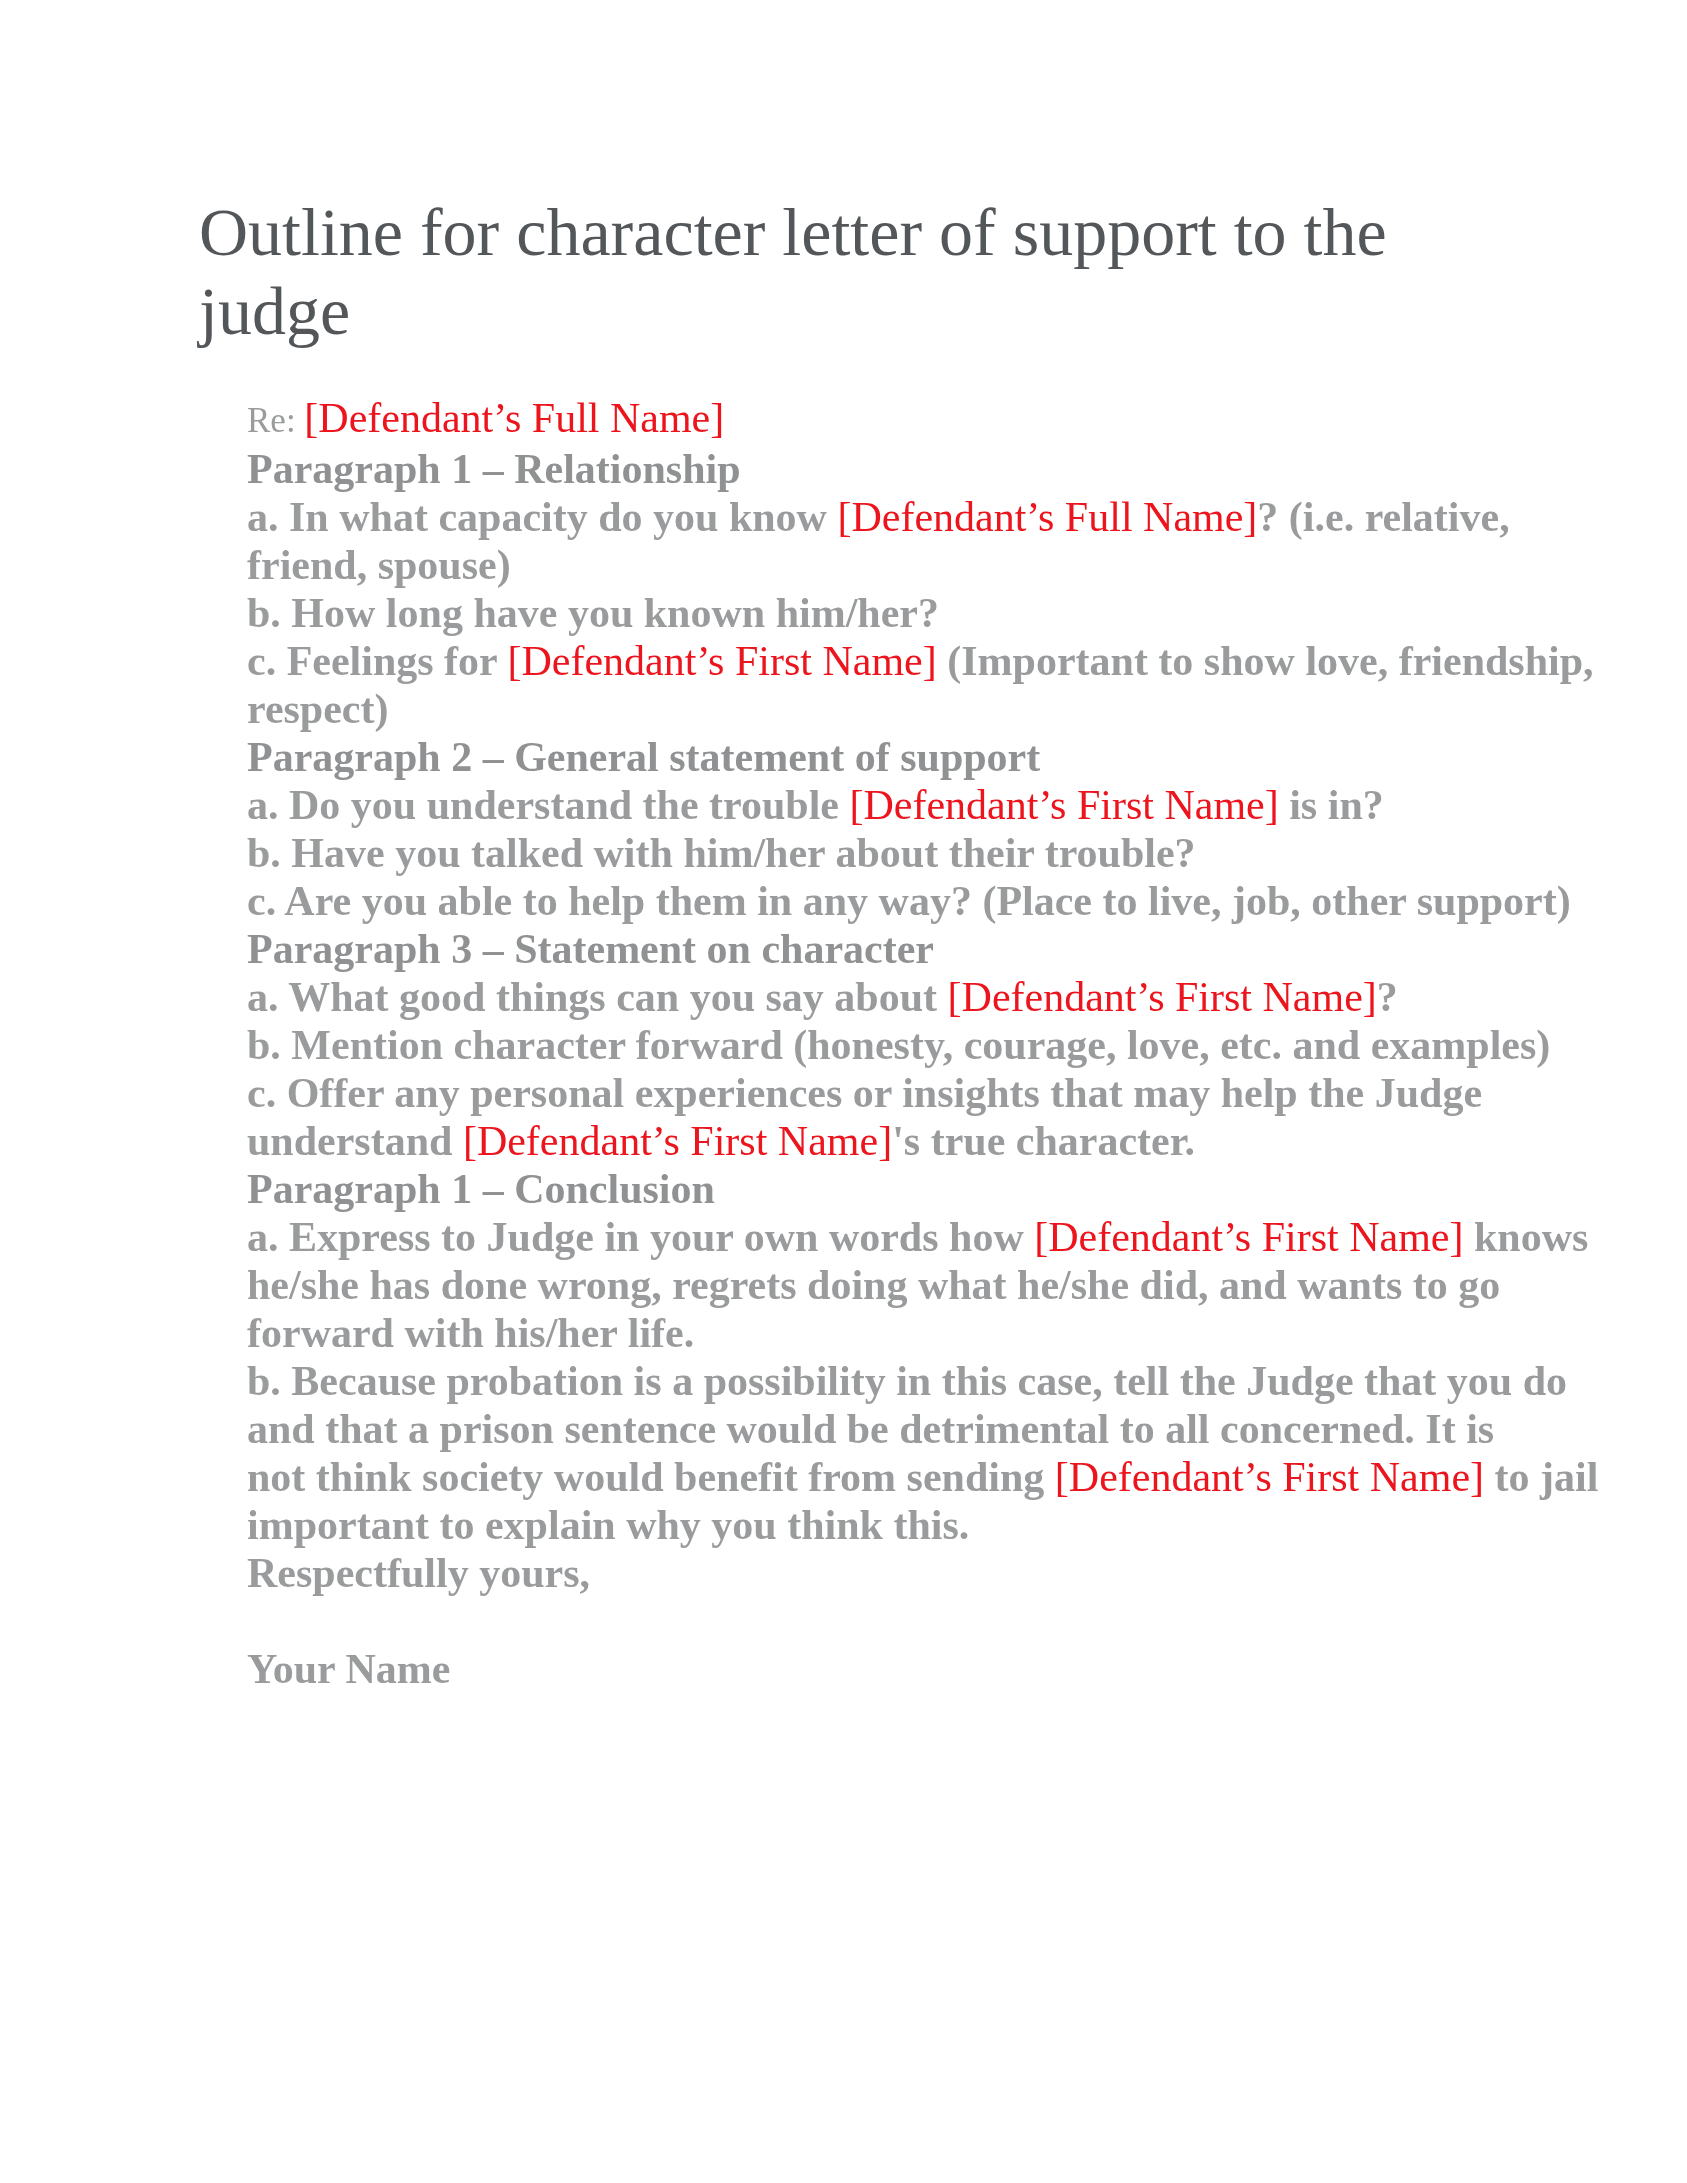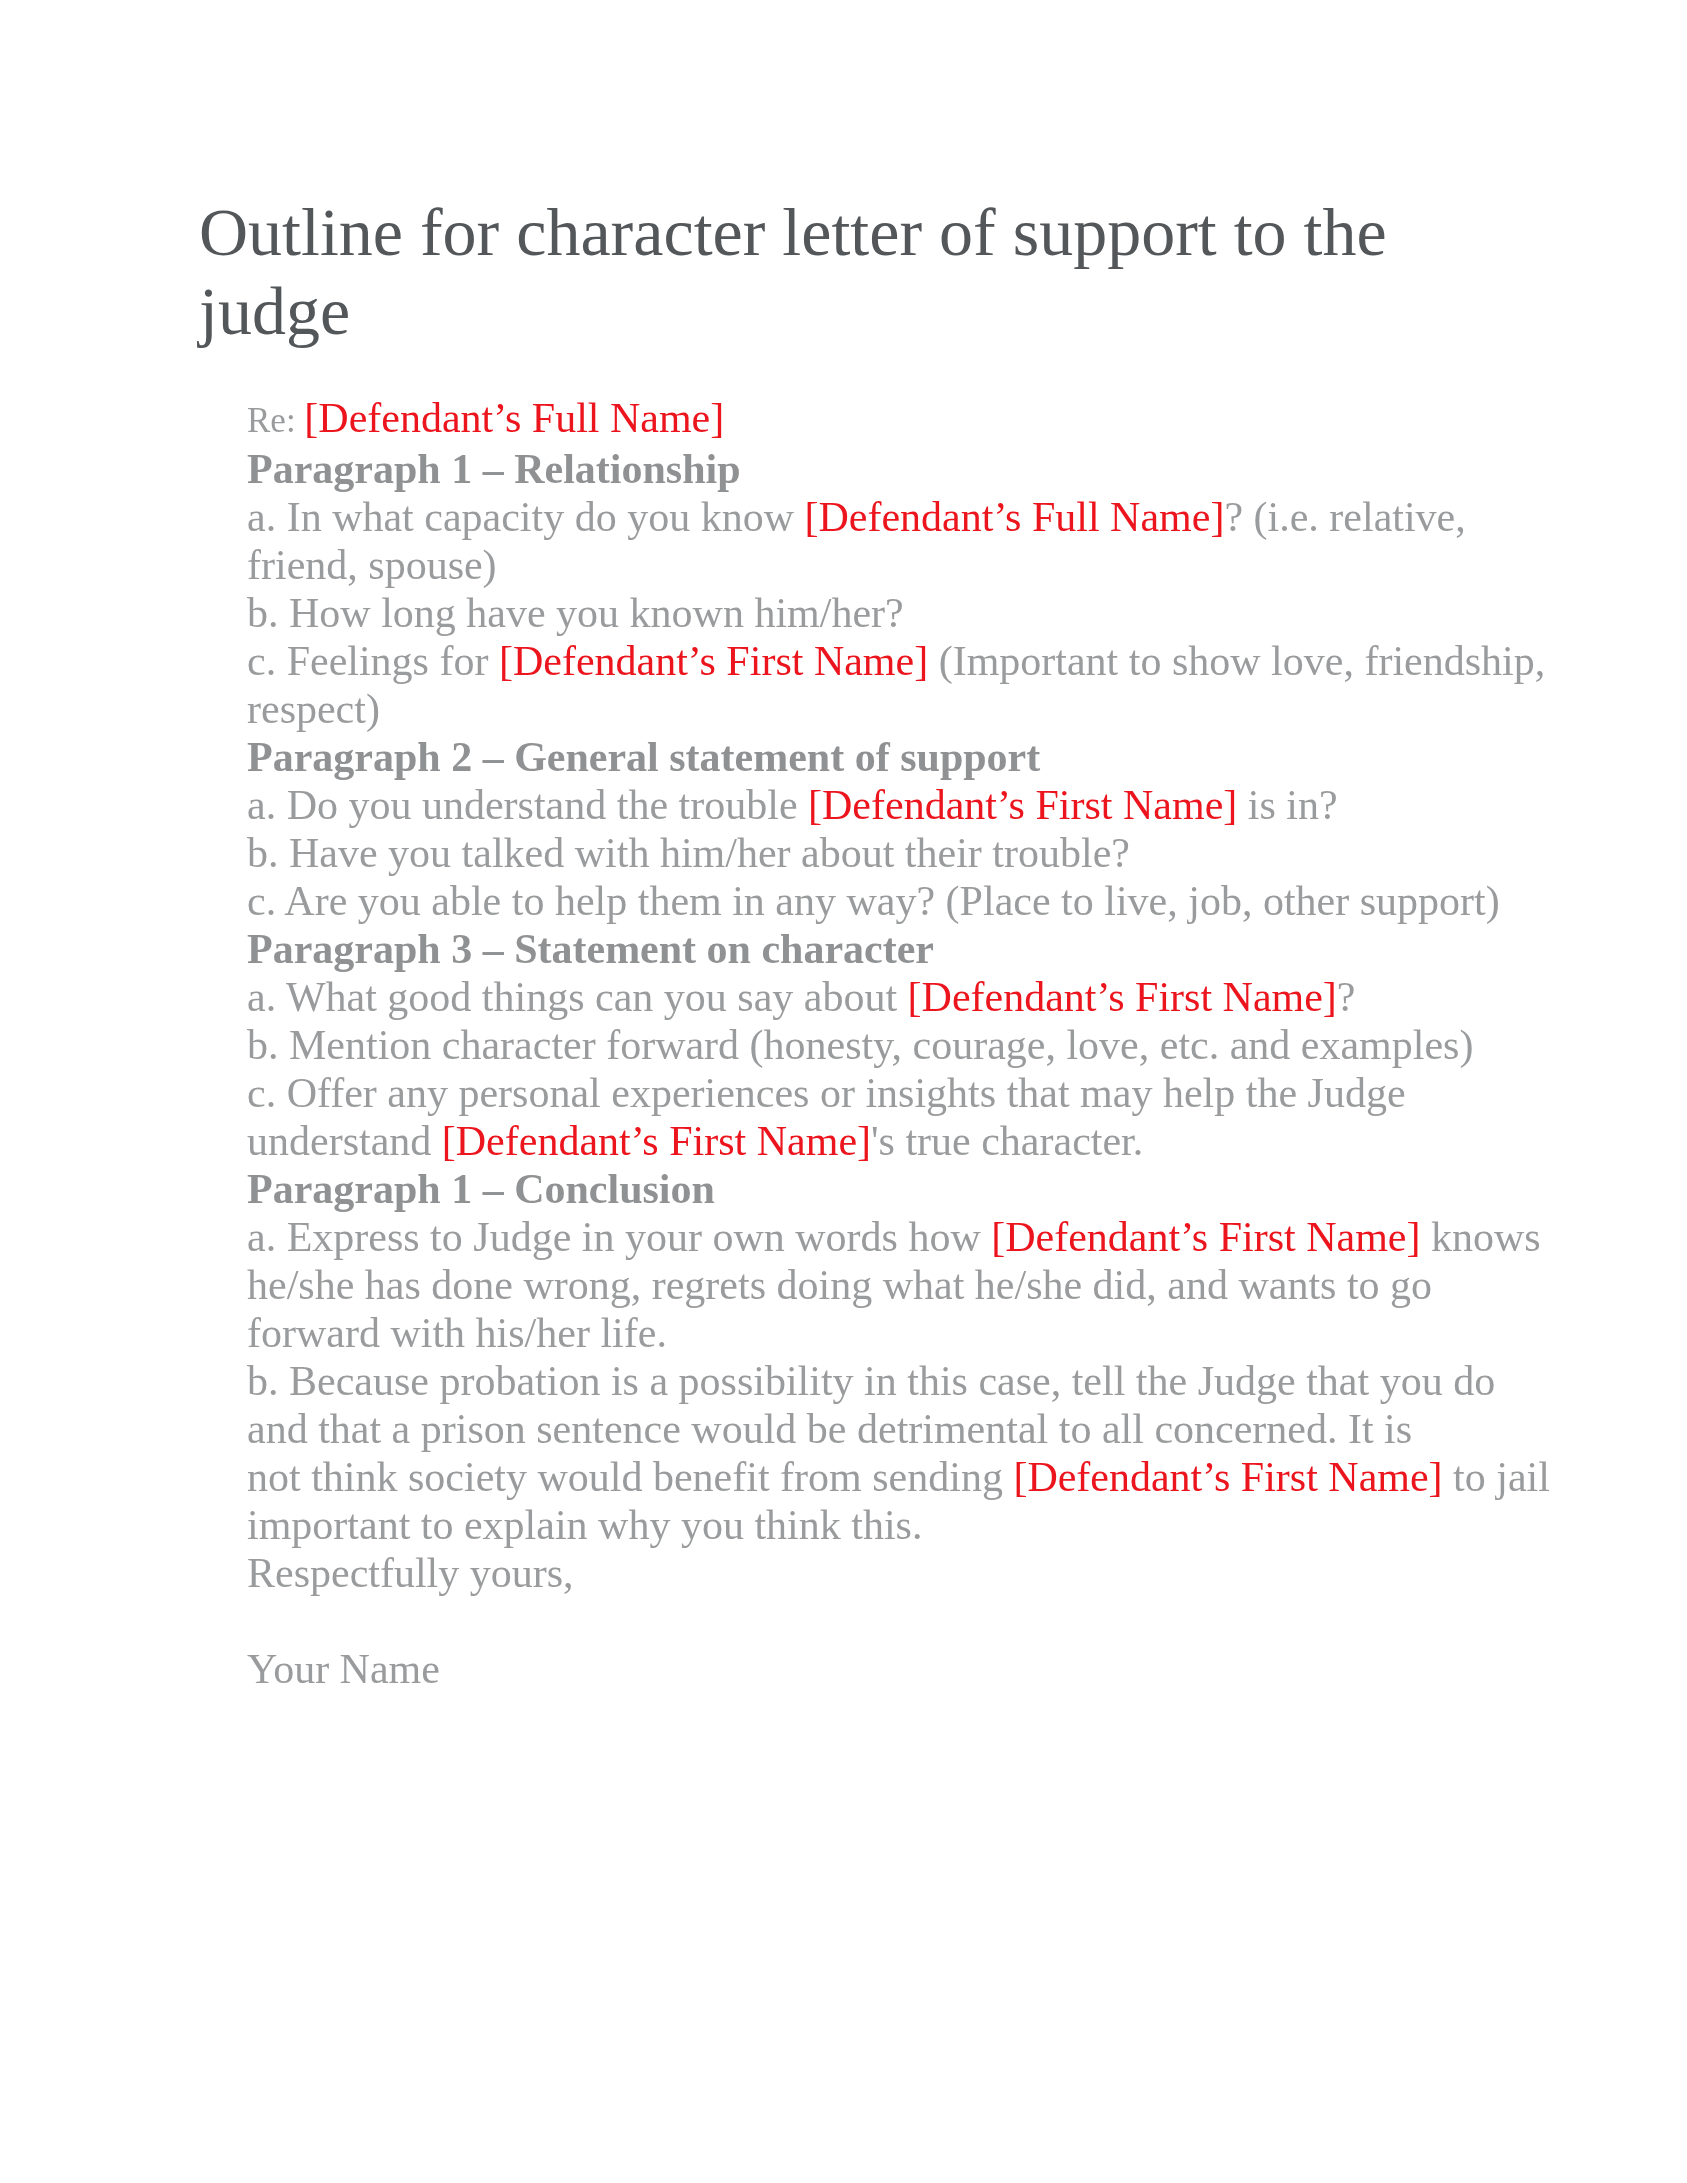--- a/index.html
+++ b/index.html
@@ -34,21 +34,21 @@
     width: 1363px;
     font-size: 42px;
     line-height: 48px;
     color: var(--body-color, #999b9d);
   }
   .line {
     white-space: nowrap;
     min-height: 48px;
     margin-left: 48px;
   }
-  .seg-body { color: var(--body-color, #999b9d); }
+  .seg-body { color: var(--body-color, #999b9d); font-weight: bold; }
   .seg-bold {
     font-weight: 700;
     color: var(--heading-color, #8f9193);
   }
   .seg-red  { color: var(--red-color, #ec151d); }
   .seg-re   { font-size: 35px; color: var(--body-color, #999b9d); }
 </style>
 </head>
 <body>
 

